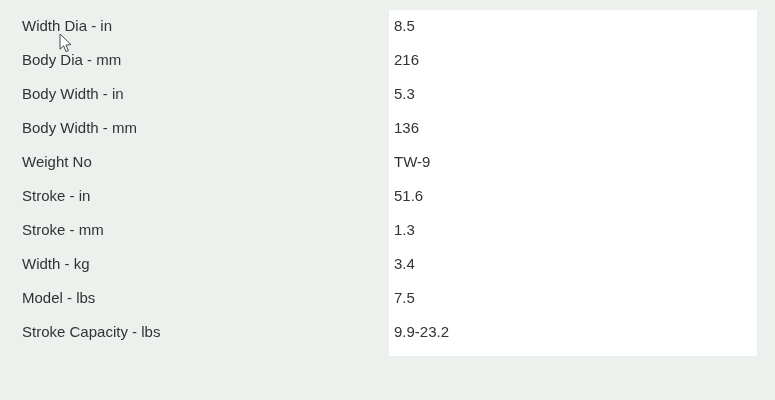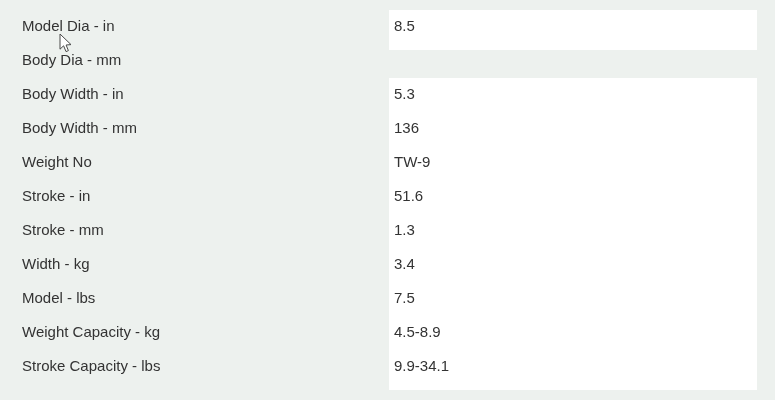--- a/index.html
+++ b/index.html
@@ -71,27 +71,30 @@
     width: 14px;
     height: 21px;
     pointer-events: none;
   }
 </style>
 </head>
 <body>
 
 <div id="spec-table">
     <div class="spec-row">
-      <div class="spec-label">Model Dia - in</div>
+      <div class="spec-label">Width Dia - in</div>
       <div class="spec-value-cell">
         <div class="spec-value">8.5</div>
       </div>
     </div>
     <div class="spec-row">
       <div class="spec-label">Body Dia - mm</div>
+      <div class="spec-value-cell">
+        <div class="spec-value">216</div>
+      </div>
     </div>
     <div class="spec-row">
       <div class="spec-label">Body Width - in</div>
       <div class="spec-value-cell">
         <div class="spec-value">5.3</div>
       </div>
     </div>
     <div class="spec-row">
       <div class="spec-label">Body Width - mm</div>
       <div class="spec-value-cell">
@@ -122,29 +125,23 @@
         <div class="spec-value">3.4</div>
       </div>
     </div>
     <div class="spec-row">
       <div class="spec-label">Model - lbs</div>
       <div class="spec-value-cell">
         <div class="spec-value">7.5</div>
       </div>
     </div>
     <div class="spec-row">
-      <div class="spec-label">Weight Capacity - kg</div>
-      <div class="spec-value-cell">
-        <div class="spec-value">4.5-8.9</div>
-      </div>
-    </div>
-    <div class="spec-row">
       <div class="spec-label">Stroke Capacity - lbs</div>
       <div class="spec-value-cell">
-        <div class="spec-value">9.9-34.1</div>
+        <div class="spec-value">9.9-23.2</div>
       </div>
     </div>
   </div>
 
 <div id="cursor" style="left: 59px; top: 33px;">
   <svg width="14" height="21" viewBox="0 0 14 21" xmlns="http://www.w3.org/2000/svg">
     <path d="M1,1 L1,16.2 L4.6,12.8 L7.0,18.6 L9.4,17.6 L7.1,12.0 L12.0,11.6 Z" fill="#ffffff" stroke="#4a4a4a" stroke-width="1" stroke-linejoin="miter"></path>
   </svg>
 </div>
 

